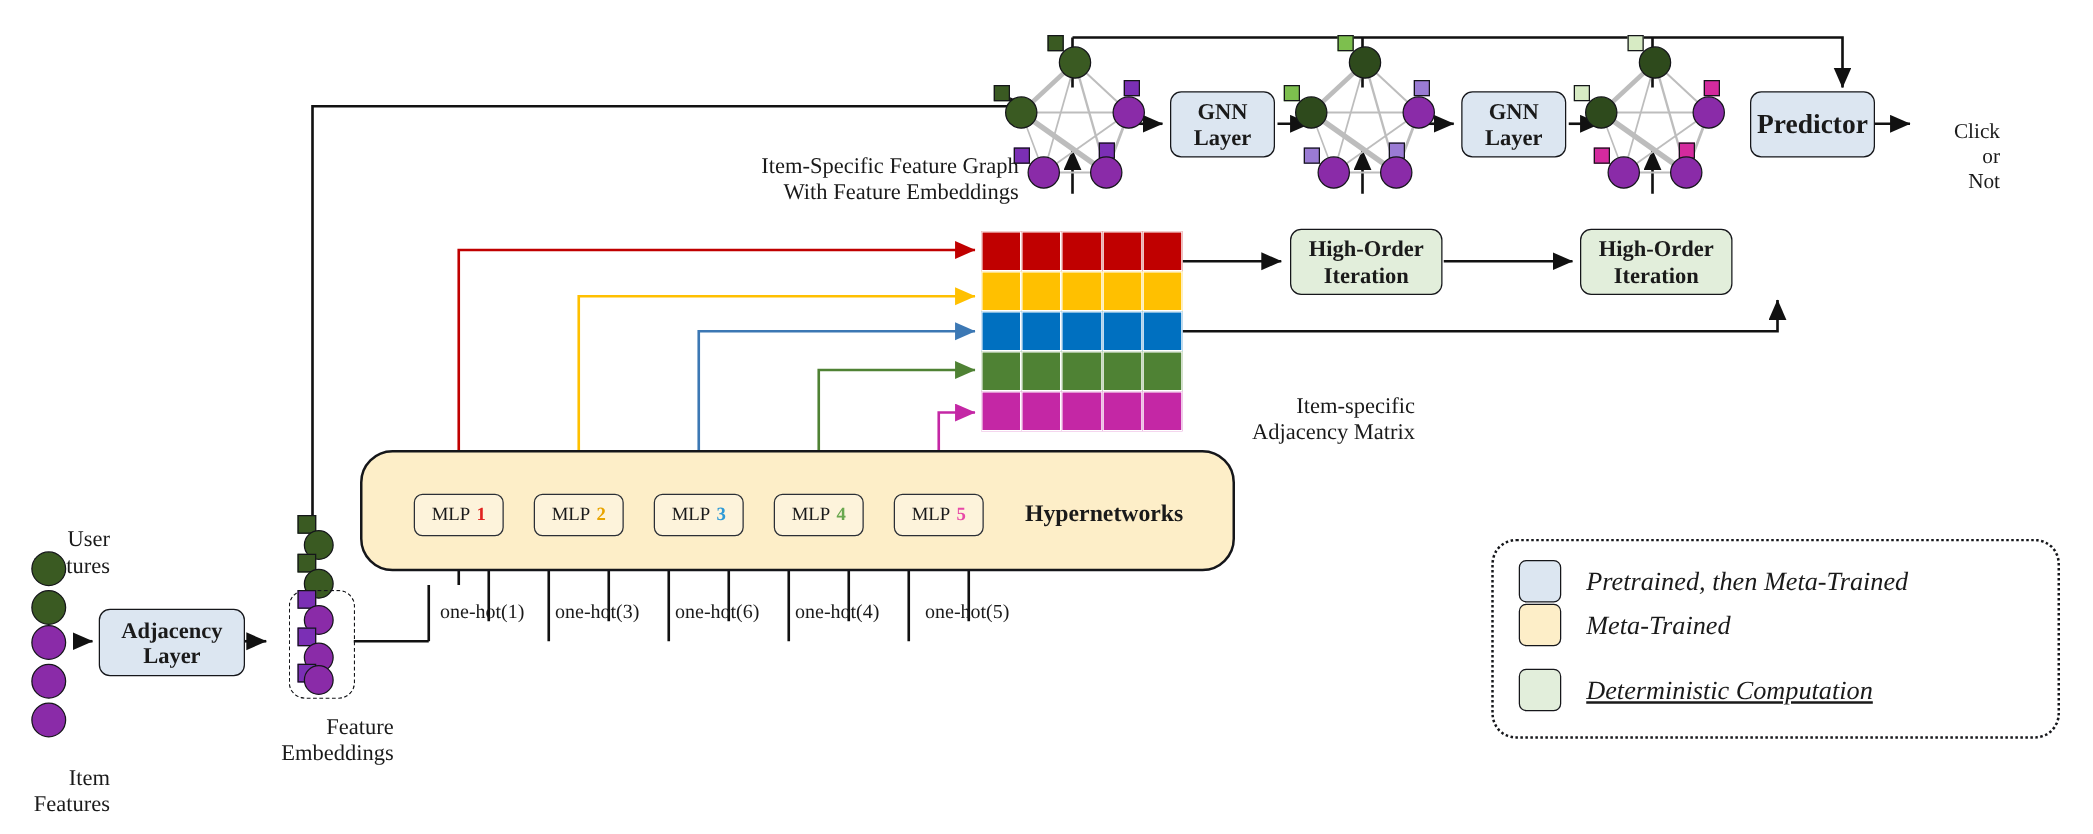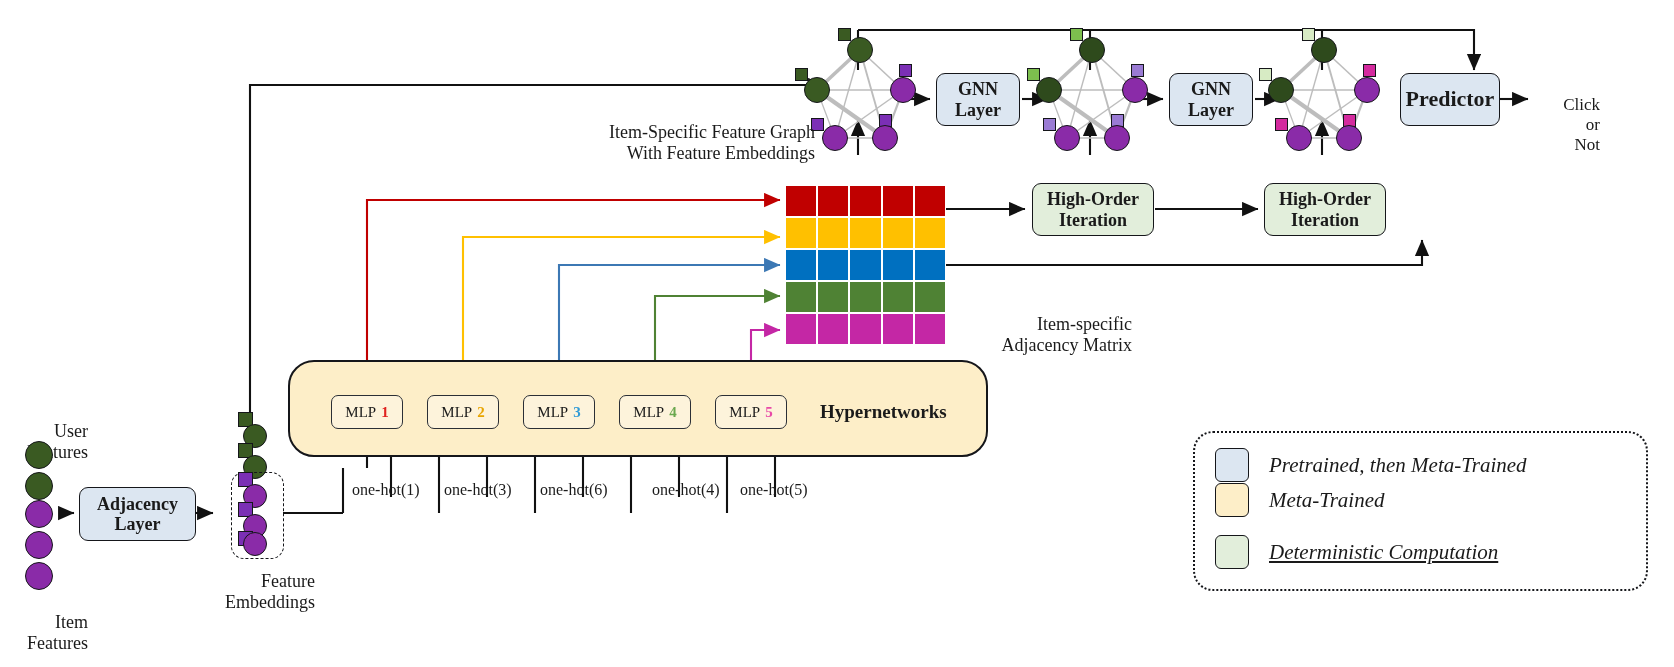--- a/index.html
+++ b/index.html
@@ -163,21 +163,21 @@
     <b style="color:#6aa84f;">4</b>
   </div>
   <div class="mlp" style="left:715px;top:395px;width:72px;height:34px;">
     <span>MLP</span>
     <b style="color:#e849a8;">5</b>
   </div>
 
   <div class="lbl" style="left:352px;top:481px;font-size:16px;">one-hot(1)</div>
   <div class="lbl" style="left:444px;top:481px;font-size:16px;">one-hot(3)</div>
   <div class="lbl" style="left:540px;top:481px;font-size:16px;">one-hot(6)</div>
-  <div class="lbl" style="left:652px;top:481px;font-size:16px;">one-hot(4)</div>
+  <div class="lbl" style="left:636px;top:481px;font-size:16px;">one-hot(4)</div>
   <div class="lbl" style="left:740px;top:481px;font-size:16px;">one-hot(5)</div>
 
   <div id="matrix" style="position:absolute;left:785px;top:185px;width:161px;height:160px;">
       <div class="cell" style="left: 0px; top: 0px; width: 32.2px; height: 32px; background: rgb(192, 0, 0);"></div>
       <div class="cell" style="left: 32.2px; top: 0px; width: 32.2px; height: 32px; background: rgb(192, 0, 0);"></div>
       <div class="cell" style="left: 64.4px; top: 0px; width: 32.2px; height: 32px; background: rgb(192, 0, 0);"></div>
       <div class="cell" style="left: 96.6px; top: 0px; width: 32.2px; height: 32px; background: rgb(192, 0, 0);"></div>
       <div class="cell" style="left: 128.8px; top: 0px; width: 32.2px; height: 32px; background: rgb(192, 0, 0);"></div>
       <div class="cell" style="left: 0px; top: 32px; width: 32.2px; height: 32px; background: rgb(255, 192, 0);"></div>
       <div class="cell" style="left: 32.2px; top: 32px; width: 32.2px; height: 32px; background: rgb(255, 192, 0);"></div>

